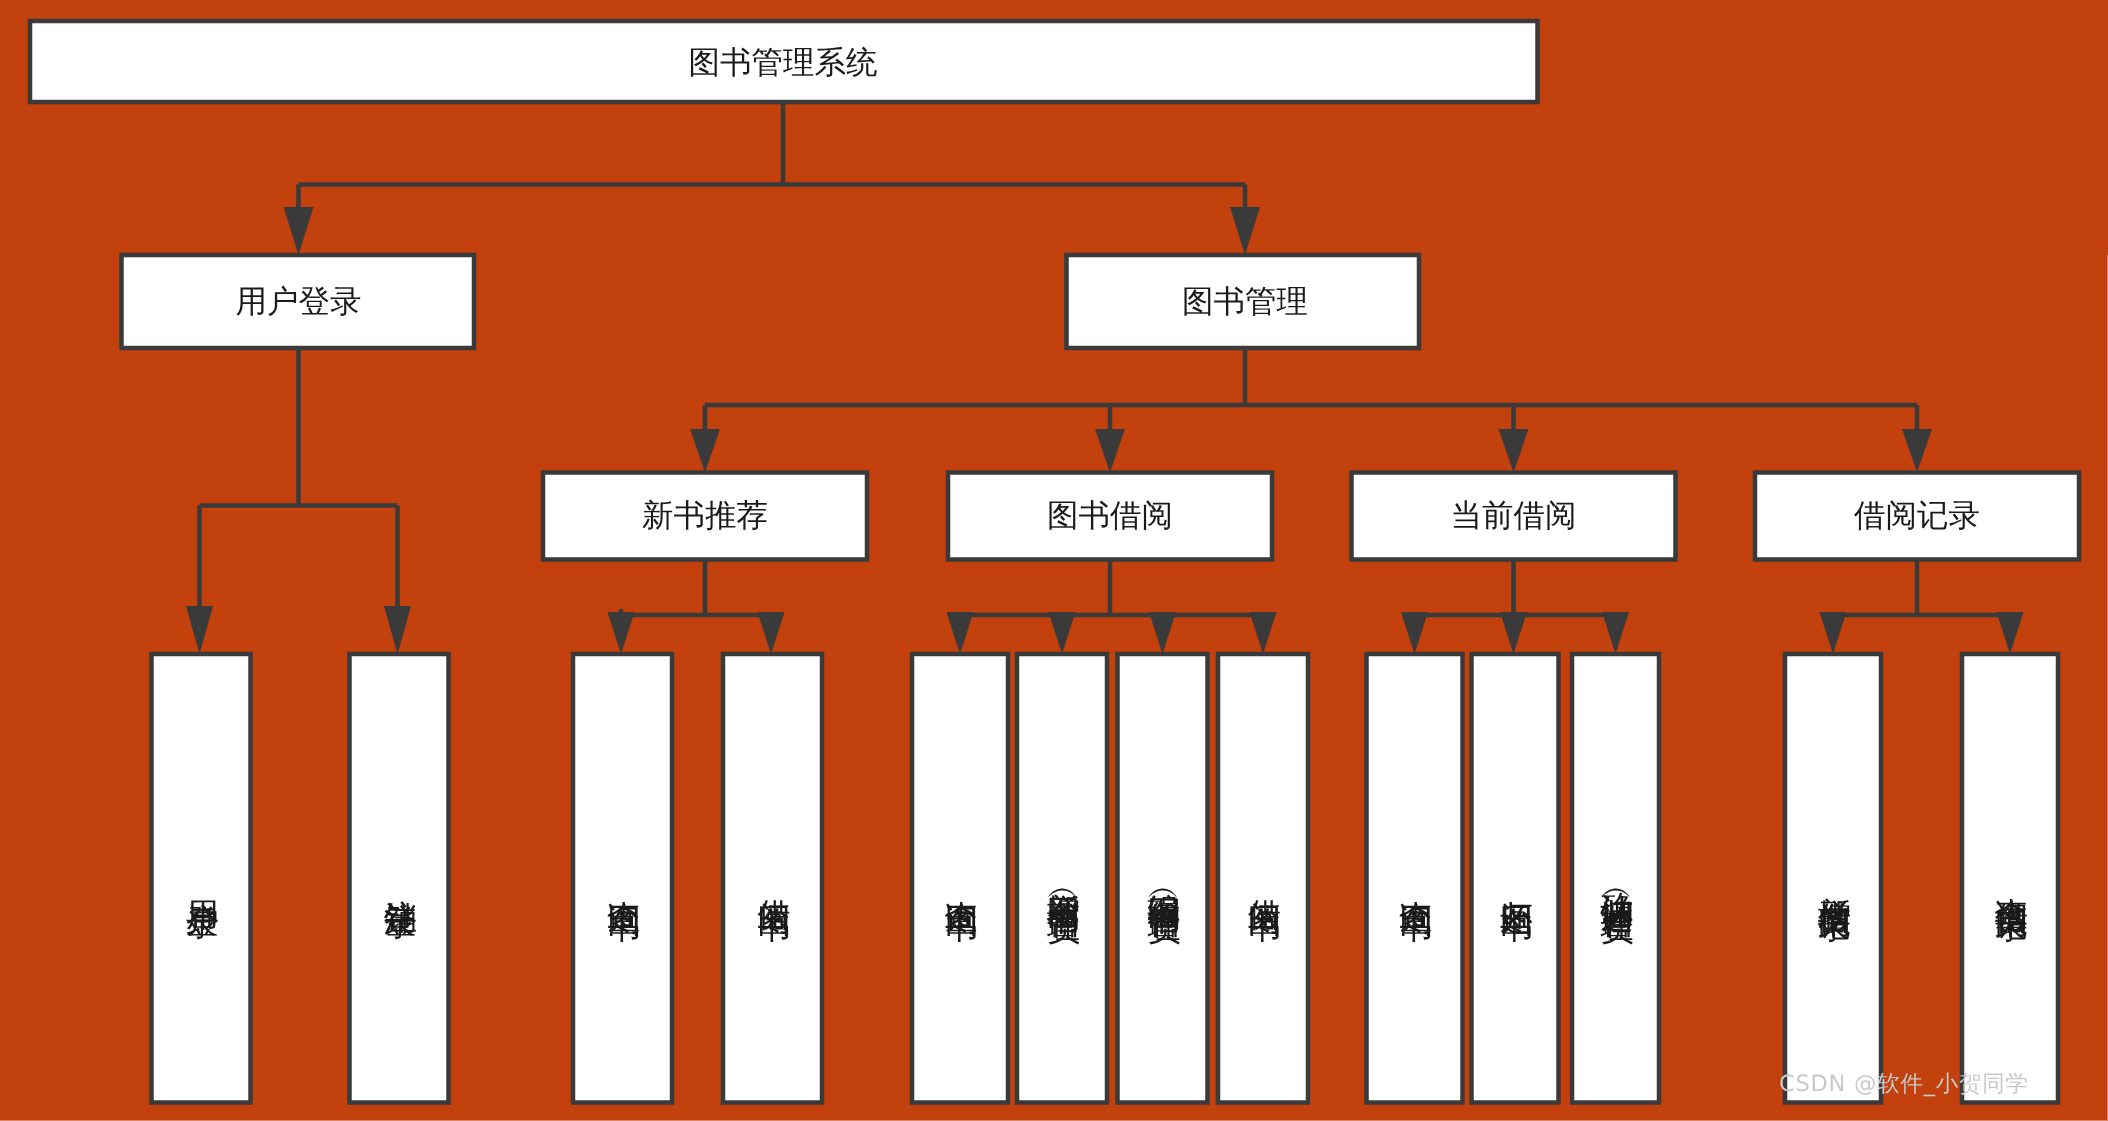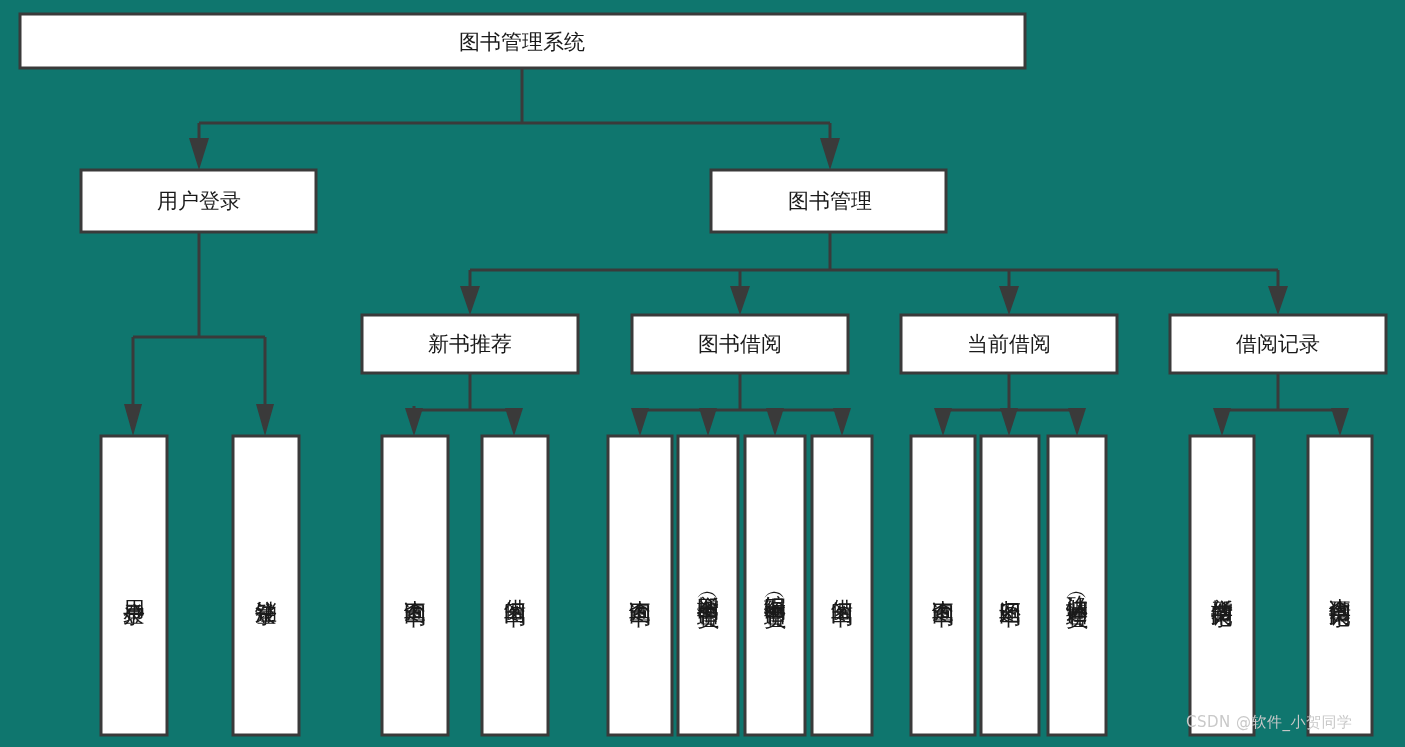--- a/index.html
+++ b/index.html
@@ -10,21 +10,21 @@
   body {
     width: 1405px;
     height: 747px;
     font-family: "DejaVu Sans", "Liberation Sans", sans-serif;
     overflow: hidden;
   }
   #diagram-root {
     position: relative;
     width: 1405px;
     height: 747px;
-    background: #0f766e;
+    background: #c2410c;
   }
   svg.flow {
     position: absolute;
     top: 0;
     left: 0;
     width: 1405px;
     height: 747px;
   }
   .node-box {
     fill: #ffffff;

